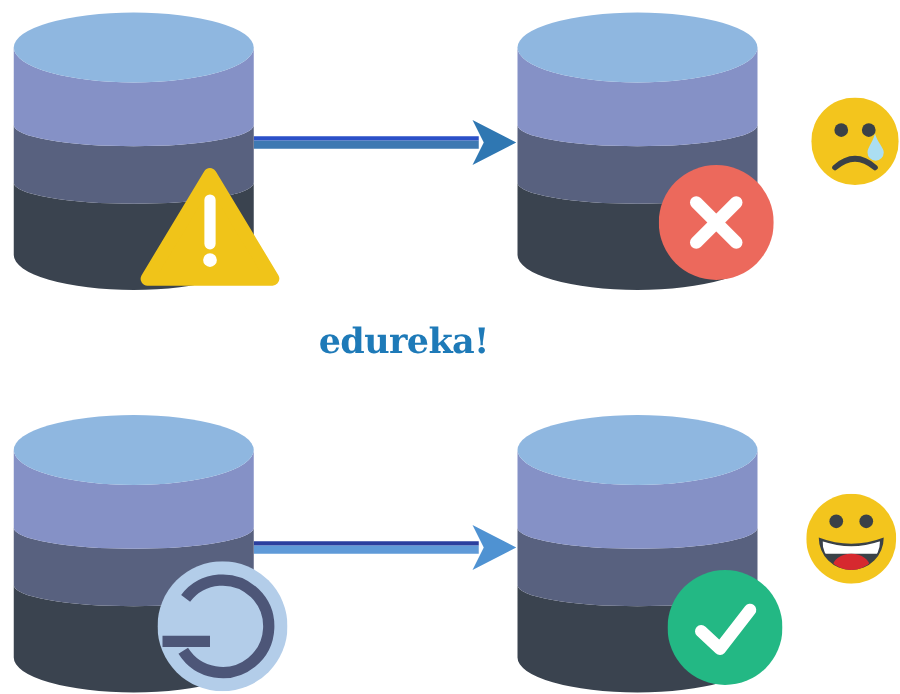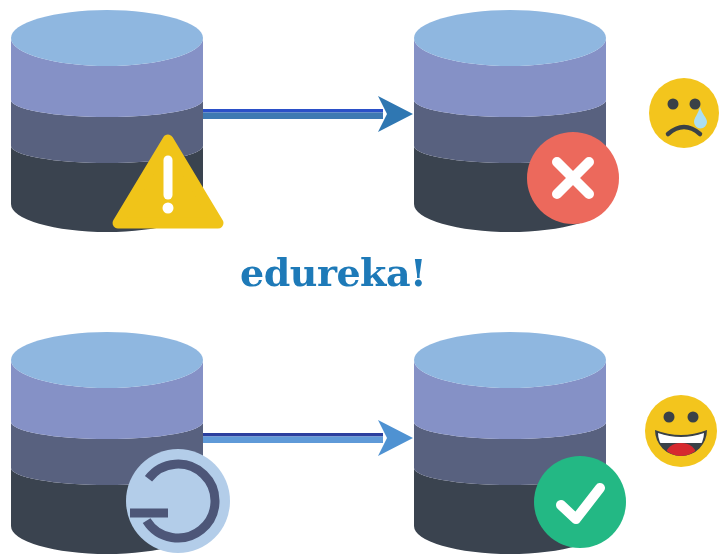--- a/index.html
+++ b/index.html
@@ -4,21 +4,21 @@
 <style>
   html,body{margin:0;padding:0;background:#ffffff;}
   .canvas{
     position:relative;width:720px;height:555px;overflow:hidden;
     background:#ffffff;font-family:"DejaVu Serif", serif;
   }
   .abs{position:absolute;}
   .wordmark{
     position:absolute;left:240px;top:256px;width:166px;
     text-align:center;font-family:"DejaVu Serif", serif;
-    font-weight:700;font-size:38px;letter-spacing:-0.5px;line-height:34px;
+    font-weight:700;font-size:28px;letter-spacing:-0.5px;line-height:34px;
   }
   svg{display:block;}
 </style>
 </head>
 <body>
 
 <div class="canvas">
 
   <svg class="abs" style="left:198px;top:89px" width="218" height="50" viewBox="0 0 218 50">
     <rect x="5" y="20" width="180" height="3.5" fill="#2b50c8"></rect>

